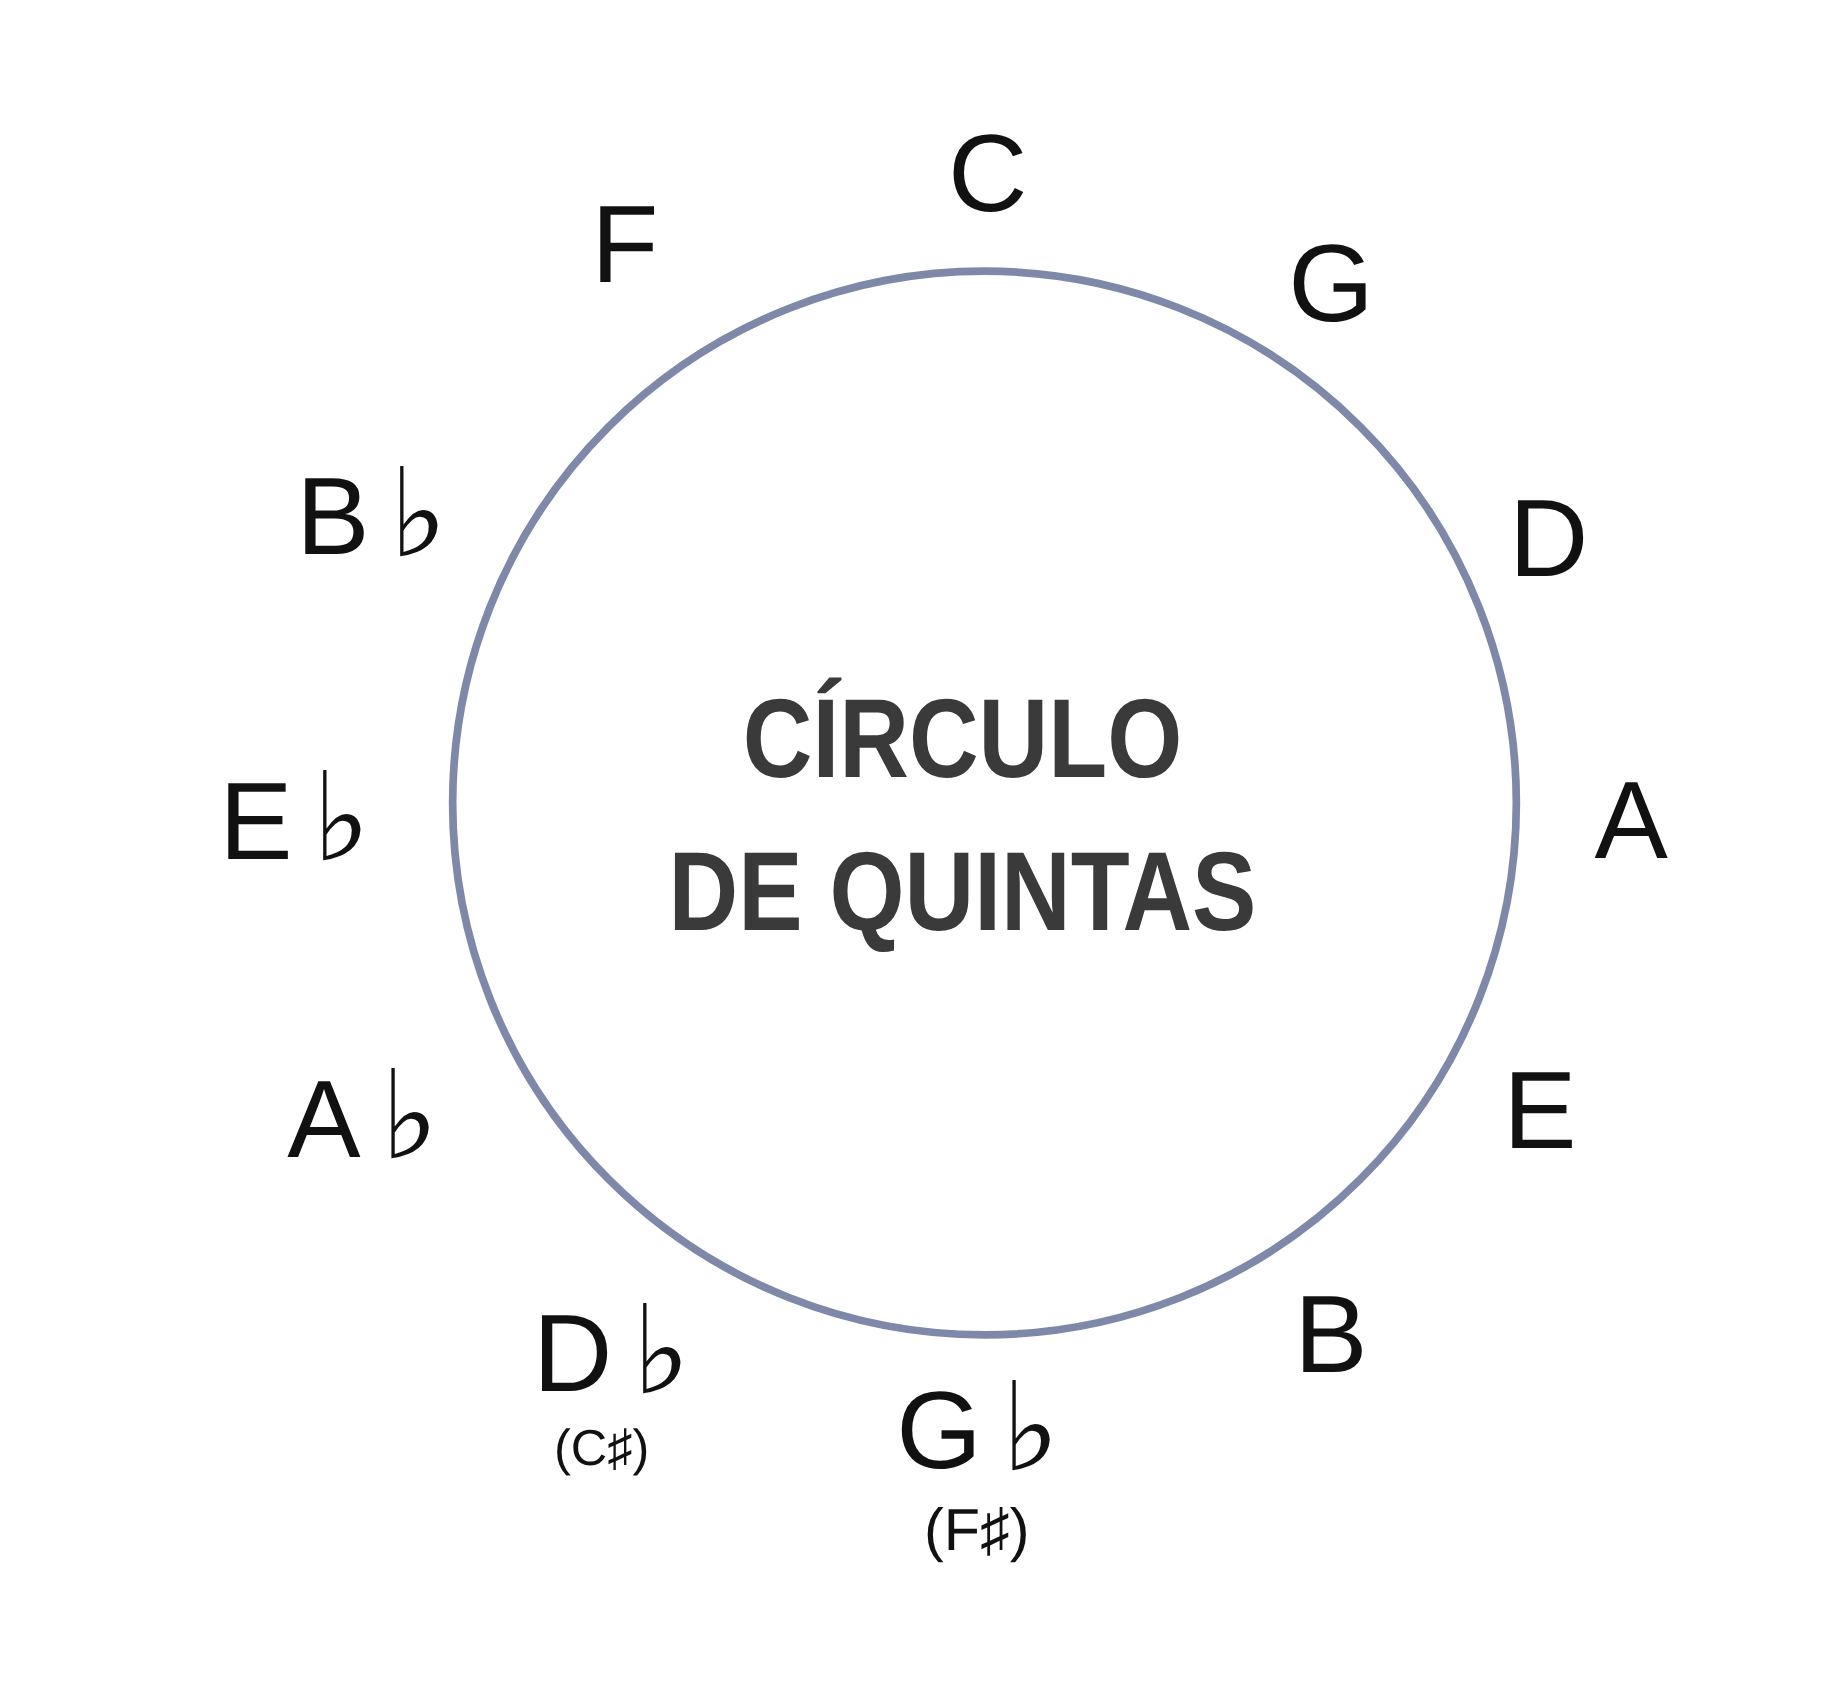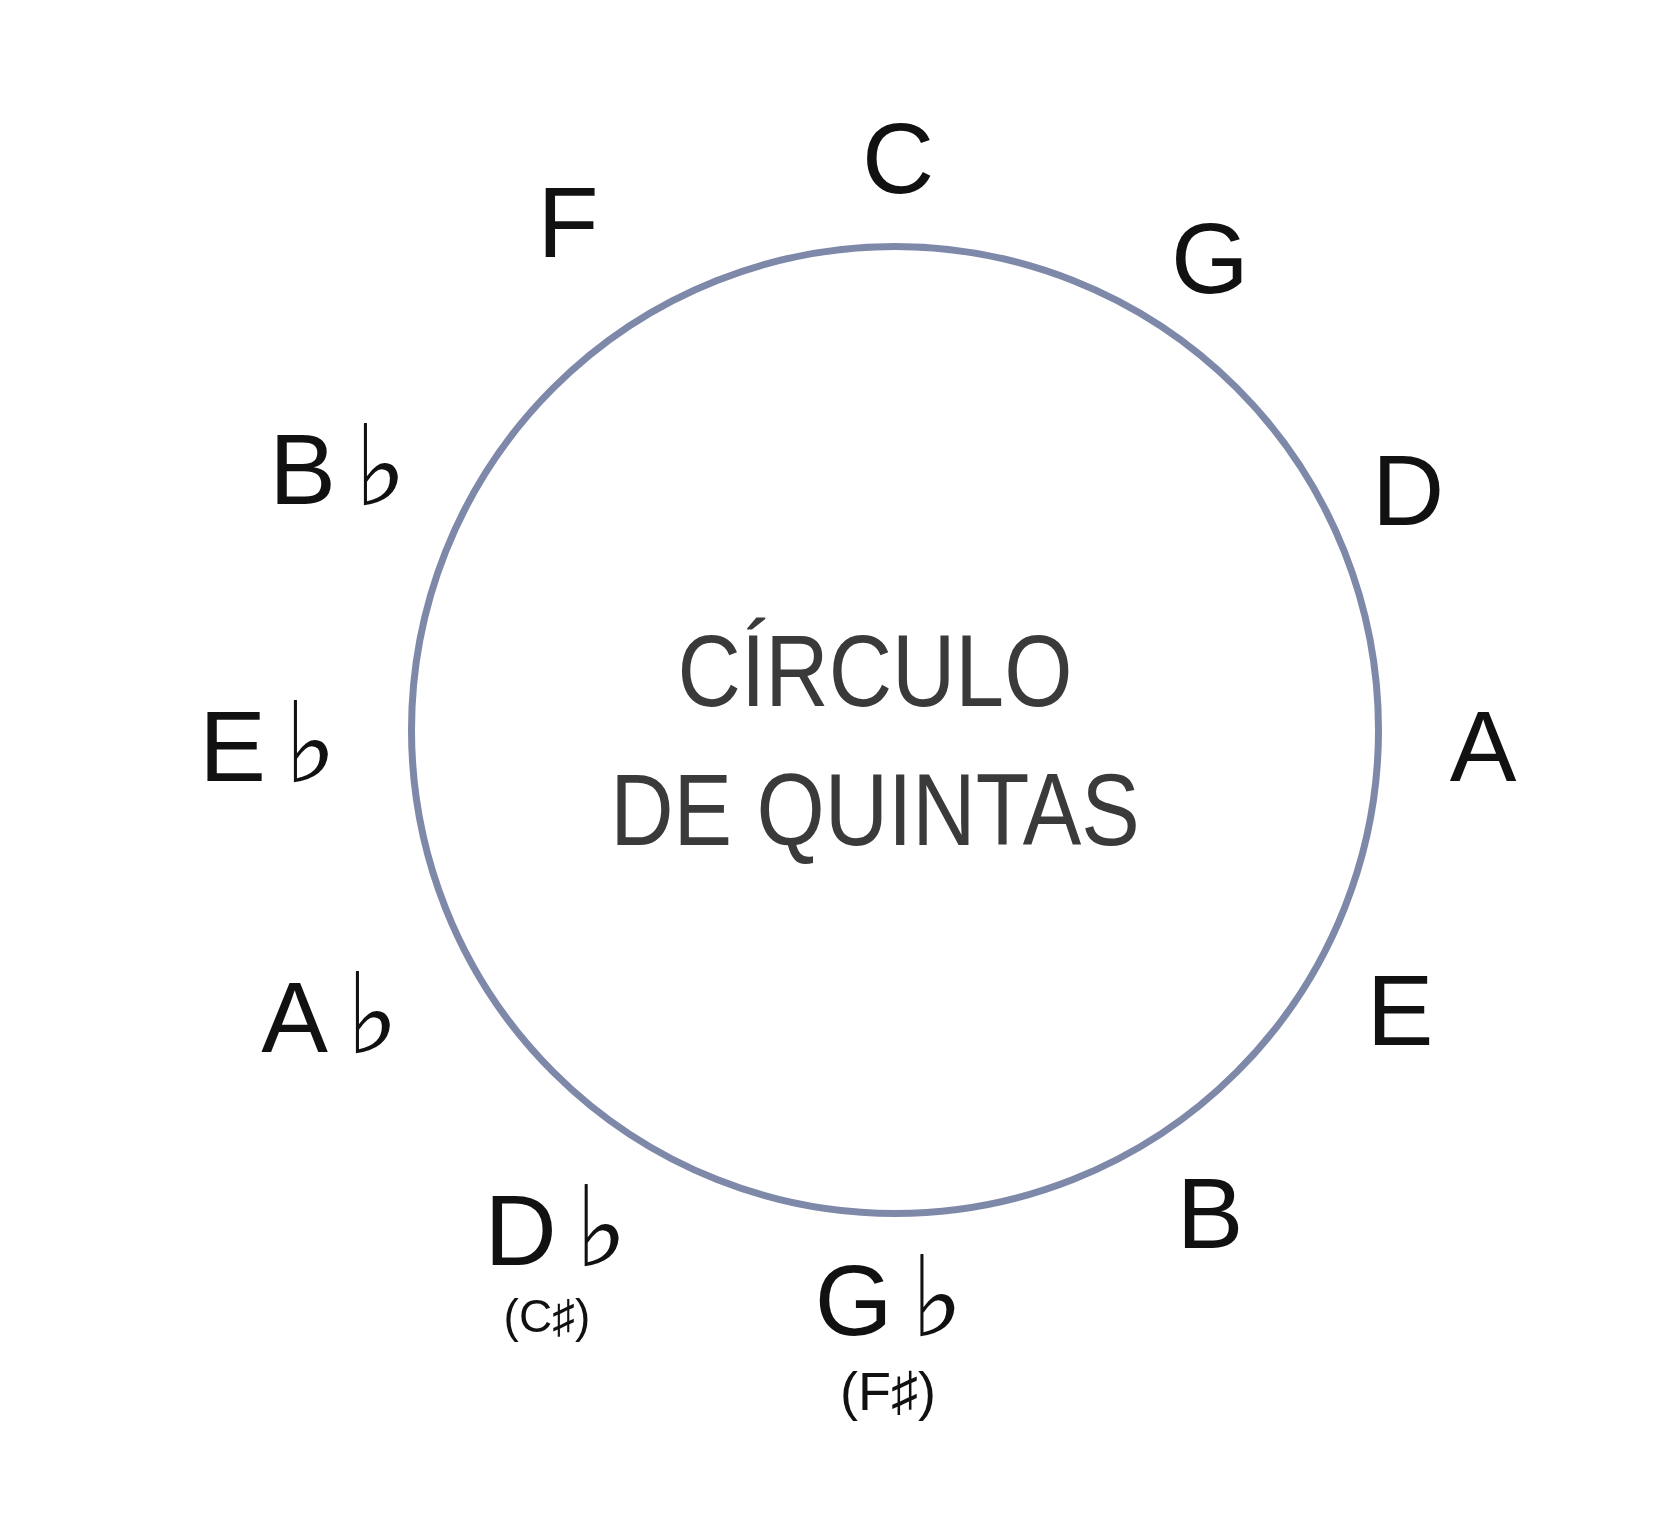--- a/index.html
+++ b/index.html
@@ -25,21 +25,21 @@
     width: 974px; height: 974px;
     border: 7px solid var(--circle-stroke);
     border-radius: 50%;
   }
   .title {
     position: absolute;
     left: 875px; top: 741px;
     transform: translate(-50%, -50%);
     text-align: center;
     color: var(--title-text);
-    font-weight: normal;
+    font-weight: bold;
     font-size: 102px;
     line-height: 1.36;
     white-space: nowrap;
   }
   .title .line {
     display: block;
     transform: scaleX(0.86);
     transform-origin: 50% 50%;
   }
   .note {

